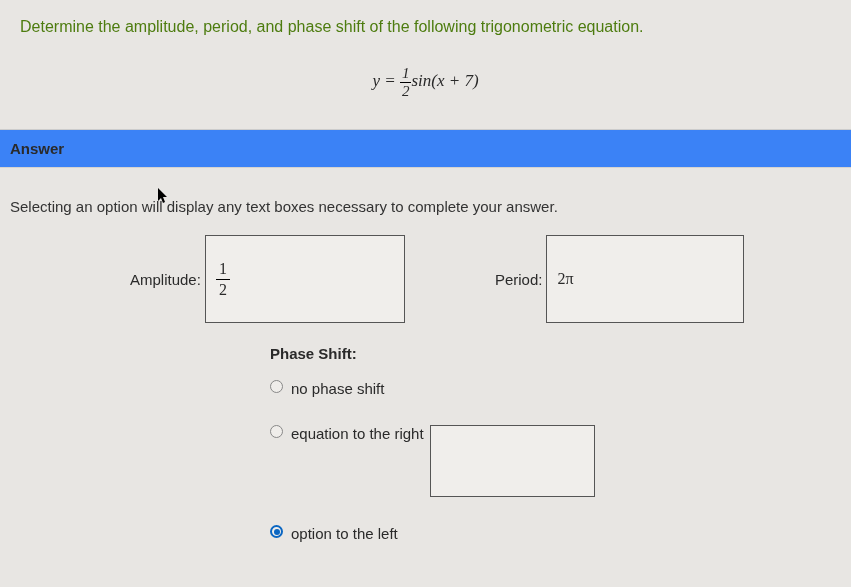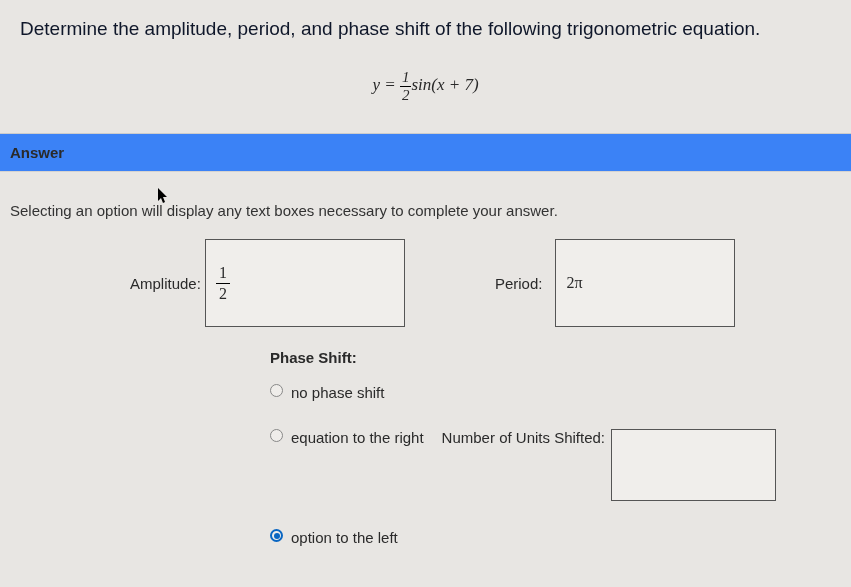--- a/index.html
+++ b/index.html
@@ -11,22 +11,22 @@
       font-family: Arial, Helvetica, sans-serif;
       background: #e8e6e3;
       color: #2a2a2a;
       width: 851px;
       height: 587px;
       position: relative;
       overflow: hidden;
     }
     .question-text {
       padding: 18px 33px 10px 20px;
-      font-size: 19px;
-      color: #0f172a;
+      font-size: 16px;
+      color: #4d7c0f;
     }
     .equation {
       text-align: center;
       padding: 20px 0 30px 0;
       font-size: 17px;
       font-style: italic;
       font-family: 'Times New Roman', serif;
     }
     .equation .frac {
       display: inline-block;
@@ -80,21 +80,21 @@
       border: 1px solid #555;
       background: #f0eeeb;
       height: 88px;
       padding: 8px 10px;
       display: flex;
       align-items: center;
       font-size: 16px;
       font-family: 'Times New Roman', serif;
     }
     .amp-box { width: 200px; }
-    .period-box { width: 180px; font-style: normal; margin-left: 9px; }
+    .period-box { width: 198px; font-style: normal; }
     .inner-frac {
       display: inline-block;
       text-align: center;
       line-height: 1;
     }
     .inner-frac .n { display: block; border-bottom: 1px solid #000; padding: 0 3px 2px 3px; }
     .inner-frac .d { display: block; padding: 2px 3px 0 3px; }
     .phase-section {
       margin-left: 270px;
       padding-top: 2px;
@@ -190,21 +190,20 @@
   <div class="phase-title">Phase Shift:</div>
 
   <div class="radio-row">
     <span class="radio"></span>
     <span>no phase shift</span>
   </div>
 
   <div class="radio-row">
     <span class="radio"></span>
     <span>equation to the right</span>
-    <span class="units-label">Number of Units Shifted:</span>
     <div class="units-box"></div>
   </div>
 
   <div class="radio-row">
     <span class="radio selected"></span>
     <span>option to the left</span>
   </div>
 </div>
 
 </body></html>

